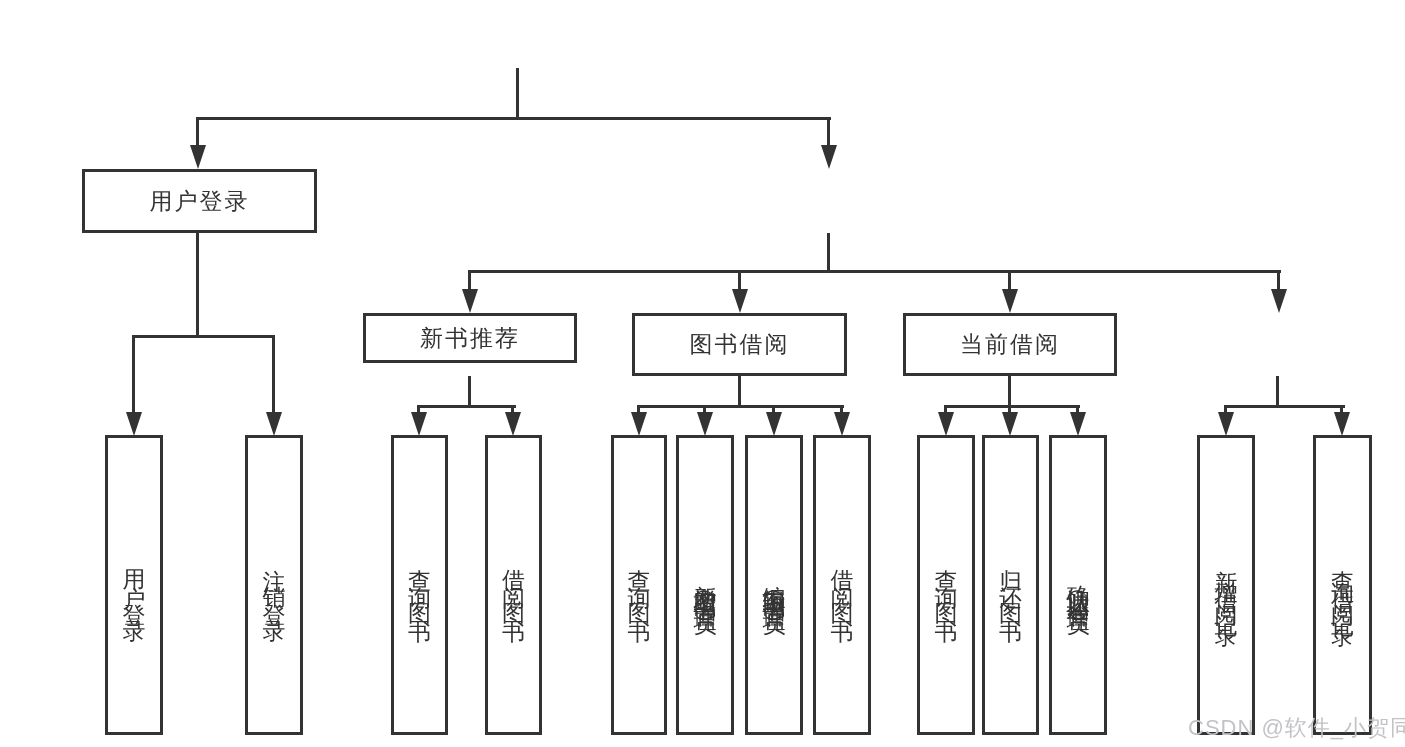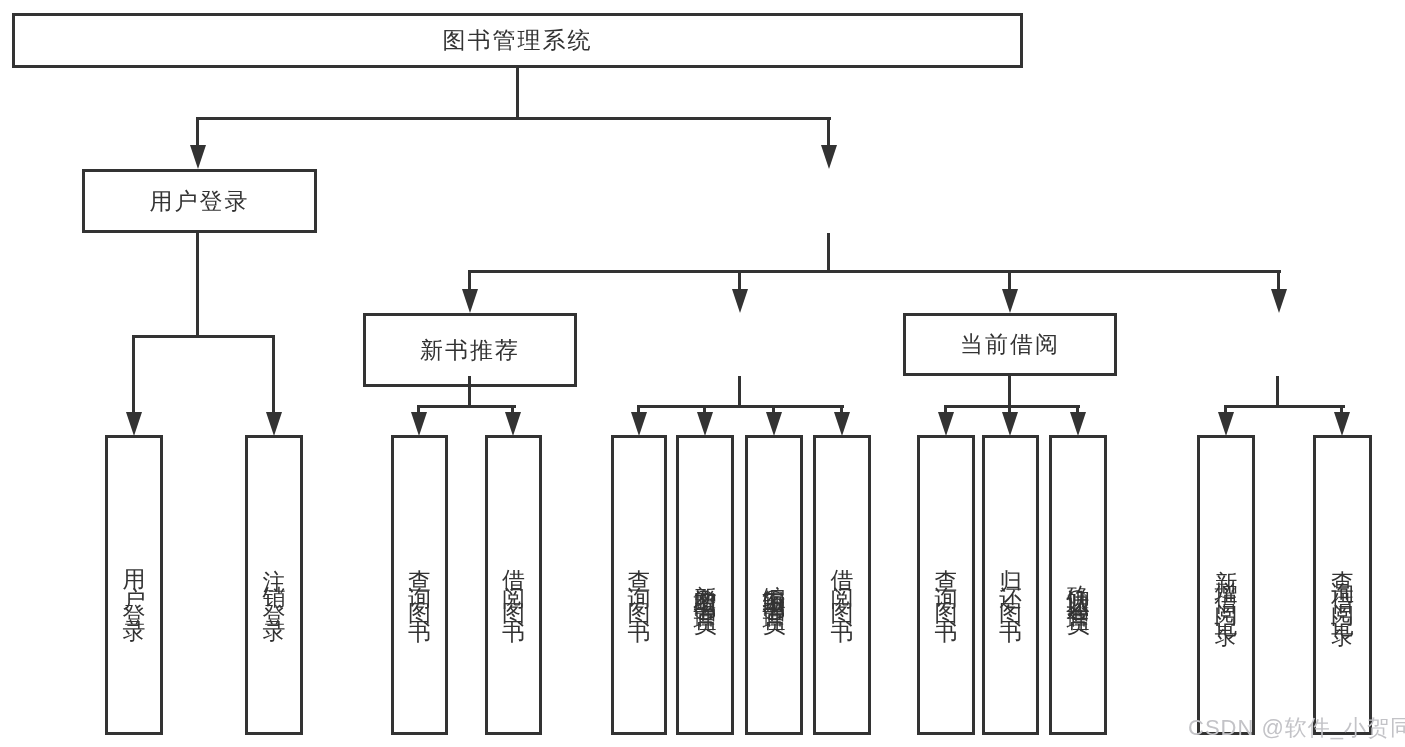--- a/index.html
+++ b/index.html
@@ -63,23 +63,20 @@
     letter-spacing:1px;
     z-index:6;
     white-space:nowrap;
   }
 </style>
 </head>
 <body>
 
 <div class="stage">
 
-  <div class="box" style="left:12px;top:13px;width:1011px;height:55px;">
-    <span class="hlabel">图书管理系统</span>
-  </div>
 
   <div class="vline" style="left:516px;top:68px;height:49px;"></div>
   <div class="hline" style="left:196px;top:117px;width:635px;"></div>
   <div class="vline" style="left:196px;top:117px;height:30px;"></div>
   <div class="arrow" style="left:190px;top:145px;"></div>
   <div class="vline" style="left:827px;top:117px;height:30px;"></div>
   <div class="arrow" style="left:821px;top:145px;"></div>
 
   <div class="box" style="left:82px;top:169px;width:235px;height:64px;">
     <span class="hlabel">用户登录</span>
@@ -96,22 +93,25 @@
   <div class="hline" style="left:468px;top:270px;width:813px;"></div>
   <div class="vline" style="left:468px;top:270px;height:22px;"></div>
   <div class="arrow" style="left:462px;top:289px;"></div>
   <div class="vline" style="left:738px;top:270px;height:22px;"></div>
   <div class="arrow" style="left:732px;top:289px;"></div>
   <div class="vline" style="left:1008px;top:270px;height:22px;"></div>
   <div class="arrow" style="left:1002px;top:289px;"></div>
   <div class="vline" style="left:1277px;top:270px;height:22px;"></div>
   <div class="arrow" style="left:1271px;top:289px;"></div>
 
-  <div class="box" style="left:363px;top:313px;width:214px;height:74px;">
+  <div class="box" style="left:363px;top:313px;width:214px;height:50px;">
     <span class="hlabel">新书推荐</span>
+  </div>
+  <div class="box" style="left:632px;top:313px;width:215px;height:63px;">
+    <span class="hlabel">图书借阅</span>
   </div>
   <div class="box" style="left:903px;top:313px;width:214px;height:63px;text-align:right;">
     <span class="hlabel">当前借阅</span>
   </div>
 
   <div class="vline" style="left:468px;top:376px;height:29px;"></div>
   <div class="hline" style="left:418px;top:405px;width:98px;"></div>
   <div class="vline" style="left:417px;top:405px;height:10px;"></div>
   <div class="arrow" style="left:411px;top:412px;"></div>
   <div class="vline" style="left:511px;top:405px;height:10px;"></div>

